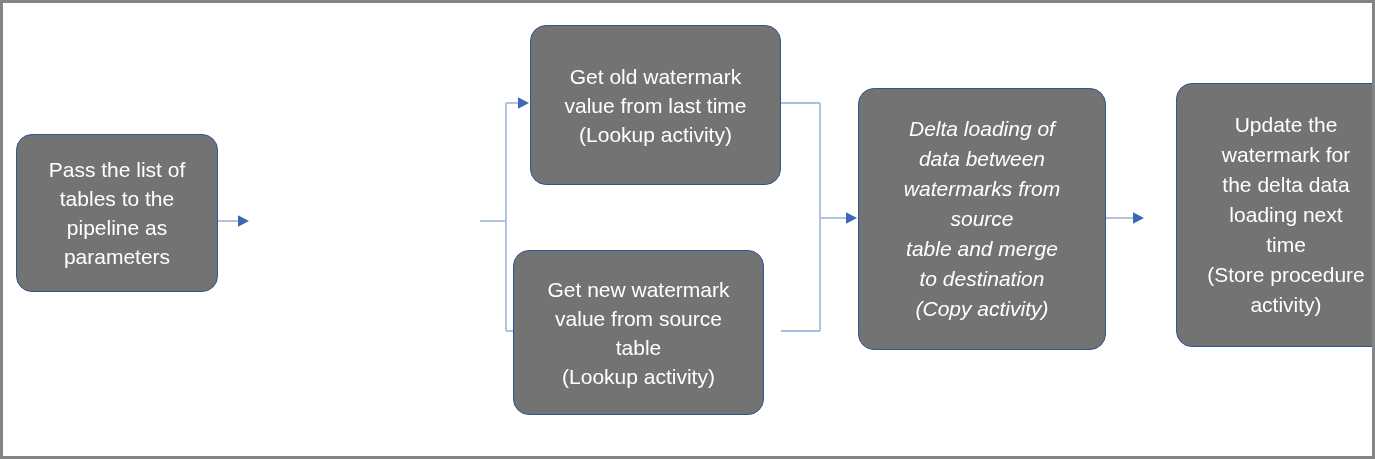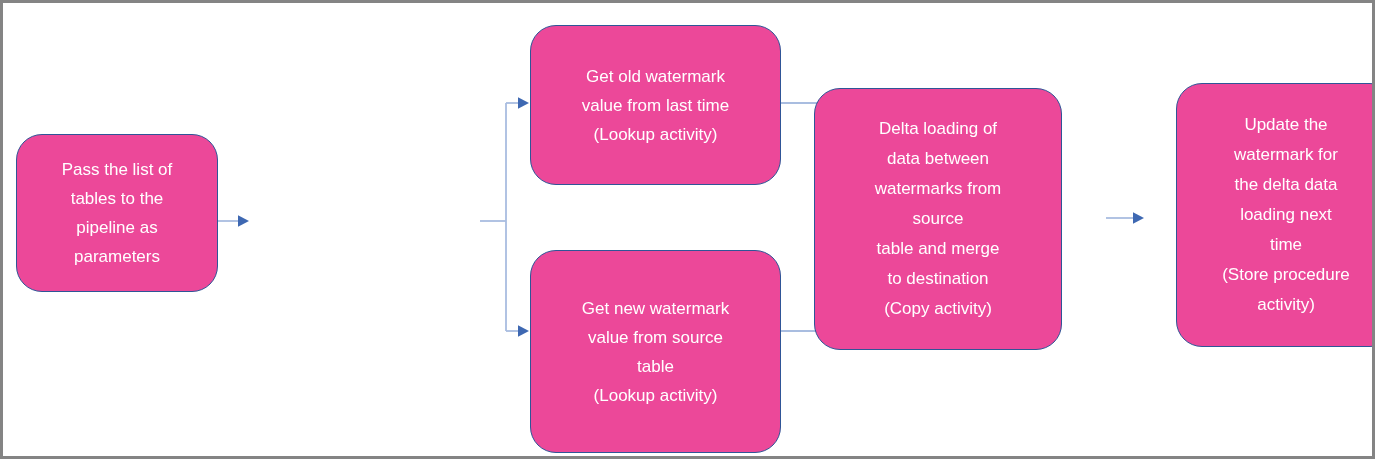--- a/index.html
+++ b/index.html
@@ -30,37 +30,37 @@
     stroke-width: 1.8;
     fill: none;
   }
   .arrowhead {
     fill: #3e68b2;
     stroke: none;
   }
   .node {
     position: absolute;
     box-sizing: border-box;
-    background: #ec4899;
+    background: #737373;
     border: 1.5px solid #2f5597;
-    border-radius: 26px;
+    border-radius: 16px;
     color: #ffffff;
     display: flex;
     align-items: center;
     justify-content: center;
     text-align: center;
-    font-size: 17px;
+    font-size: 21px;
     line-height: 29px;
     white-space: pre-line;
   }
   .node1 { left: 13px;   top: 131px; width: 202px; height: 158px; }
   .node2 { left: 247px;  top: 119px; width: 230px; height: 194px; }
   .node3 { left: 527px;  top: 22px;  width: 251px; height: 160px; }
-  .node4 { left: 527px;  top: 247px; width: 251px; height: 203px; }
-  .node5 { left: 811px;  top: 85px;  width: 248px; height: 262px; line-height: 30px; }
+  .node4 { left: 510px;  top: 247px; width: 251px; height: 165px; }
+  .node5 { left: 855px;  top: 85px;  width: 248px; height: 262px; line-height: 30px; font-style: italic; }
   .node6 { left: 1142px; top: 80px;  width: 220px; height: 264px; line-height: 30px; margin-left: 31px; }
 </style>
 </head>
 <body>
 
 <div class="canvas">
 
   <svg class="edges-svg" viewBox="0 0 1369 453" xmlns="http://www.w3.org/2000/svg">
 
     <path class="edge-line" d="M215,218 H235"></path>

